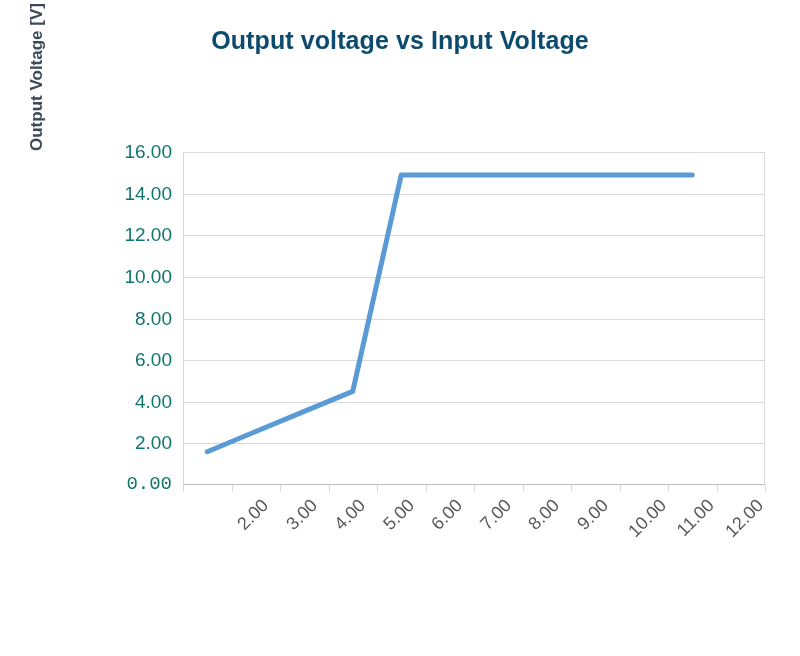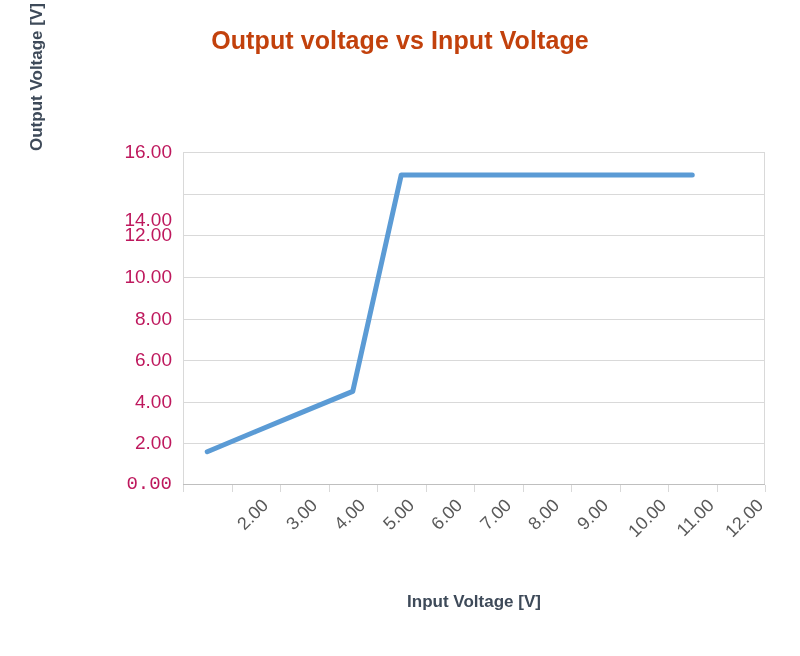--- a/index.html
+++ b/index.html
@@ -27,21 +27,21 @@
   
   .chart-title {
     position: absolute;
     left: 0;
     top: 22px;
     width: 800px;
     text-align: center;
     font-size: 25px;
     font-weight: bold;
     line-height: 1.48;
-    color: #c2410c;
+    color: #0c4a6e;
     letter-spacing: 0.1px;
   }
   .chart-title .title-line {
     display: block;
   }
 
   
   .y-axis-title {
     position: absolute;
     left: 27px;
@@ -107,21 +107,21 @@
     overflow: visible;
   }
 
   
   .y-tick {
     position: absolute;
     right: 0;
     width: 86px;
     text-align: right;
     font-size: 19px;
-    color: #be185d;
+    color: #0f766e;
     line-height: 1;
   }
   .y-ticks-layer {
     position: absolute;
     left: 84px;
     top: 152px;
     width: 88px;
     height: 333px;
   }
 
@@ -165,21 +165,21 @@
   <div class="y-axis-title">Output Voltage [V]</div>
 
   <div class="y-ticks-layer" id="y-ticks-layer">
       <div class="y-tick" style="top: 323px; font-family: Liberation Mono, monospace;">0.00</div>
       <div class="y-tick" style="top: 281.375px;">2.00</div>
       <div class="y-tick" style="top: 239.75px;">4.00</div>
       <div class="y-tick" style="top: 198.125px;">6.00</div>
       <div class="y-tick" style="top: 156.5px;">8.00</div>
       <div class="y-tick" style="top: 114.875px;">10.00</div>
       <div class="y-tick" style="top: 73.25px;">12.00</div>
-      <div class="y-tick" style="top: 31.625px; margin-top: 26px;">14.00</div>
+      <div class="y-tick" style="top: 31.625px;">14.00</div>
       <div class="y-tick" style="top: -10px;">16.00</div>
     </div>
 
   <div class="plot-area">
     <div class="plot-frame"></div>
     <div id="gridlines-layer">
         <div class="gridline" style="top: 291.375px;"></div>
         <div class="gridline" style="top: 249.75px;"></div>
         <div class="gridline" style="top: 208.125px;"></div>
         <div class="gridline" style="top: 166.5px;"></div>
@@ -216,15 +216,14 @@
       <div class="x-tick-mark" style="left: 425.5px;"></div>
       <div class="x-tick-mark" style="left: 474px;"></div>
       <div class="x-tick-mark" style="left: 522.5px;"></div>
       <div class="x-tick-mark" style="left: 571px;"></div>
       <div class="x-tick-mark" style="left: 619.5px;"></div>
       <div class="x-tick-mark" style="left: 668px;"></div>
       <div class="x-tick-mark" style="left: 716.5px;"></div>
       <div class="x-tick-mark" style="left: 765px;"></div>
     </div>
 
-  <div class="x-axis-title">Input Voltage [V]</div>
 
 </div>
 
 </body></html>

